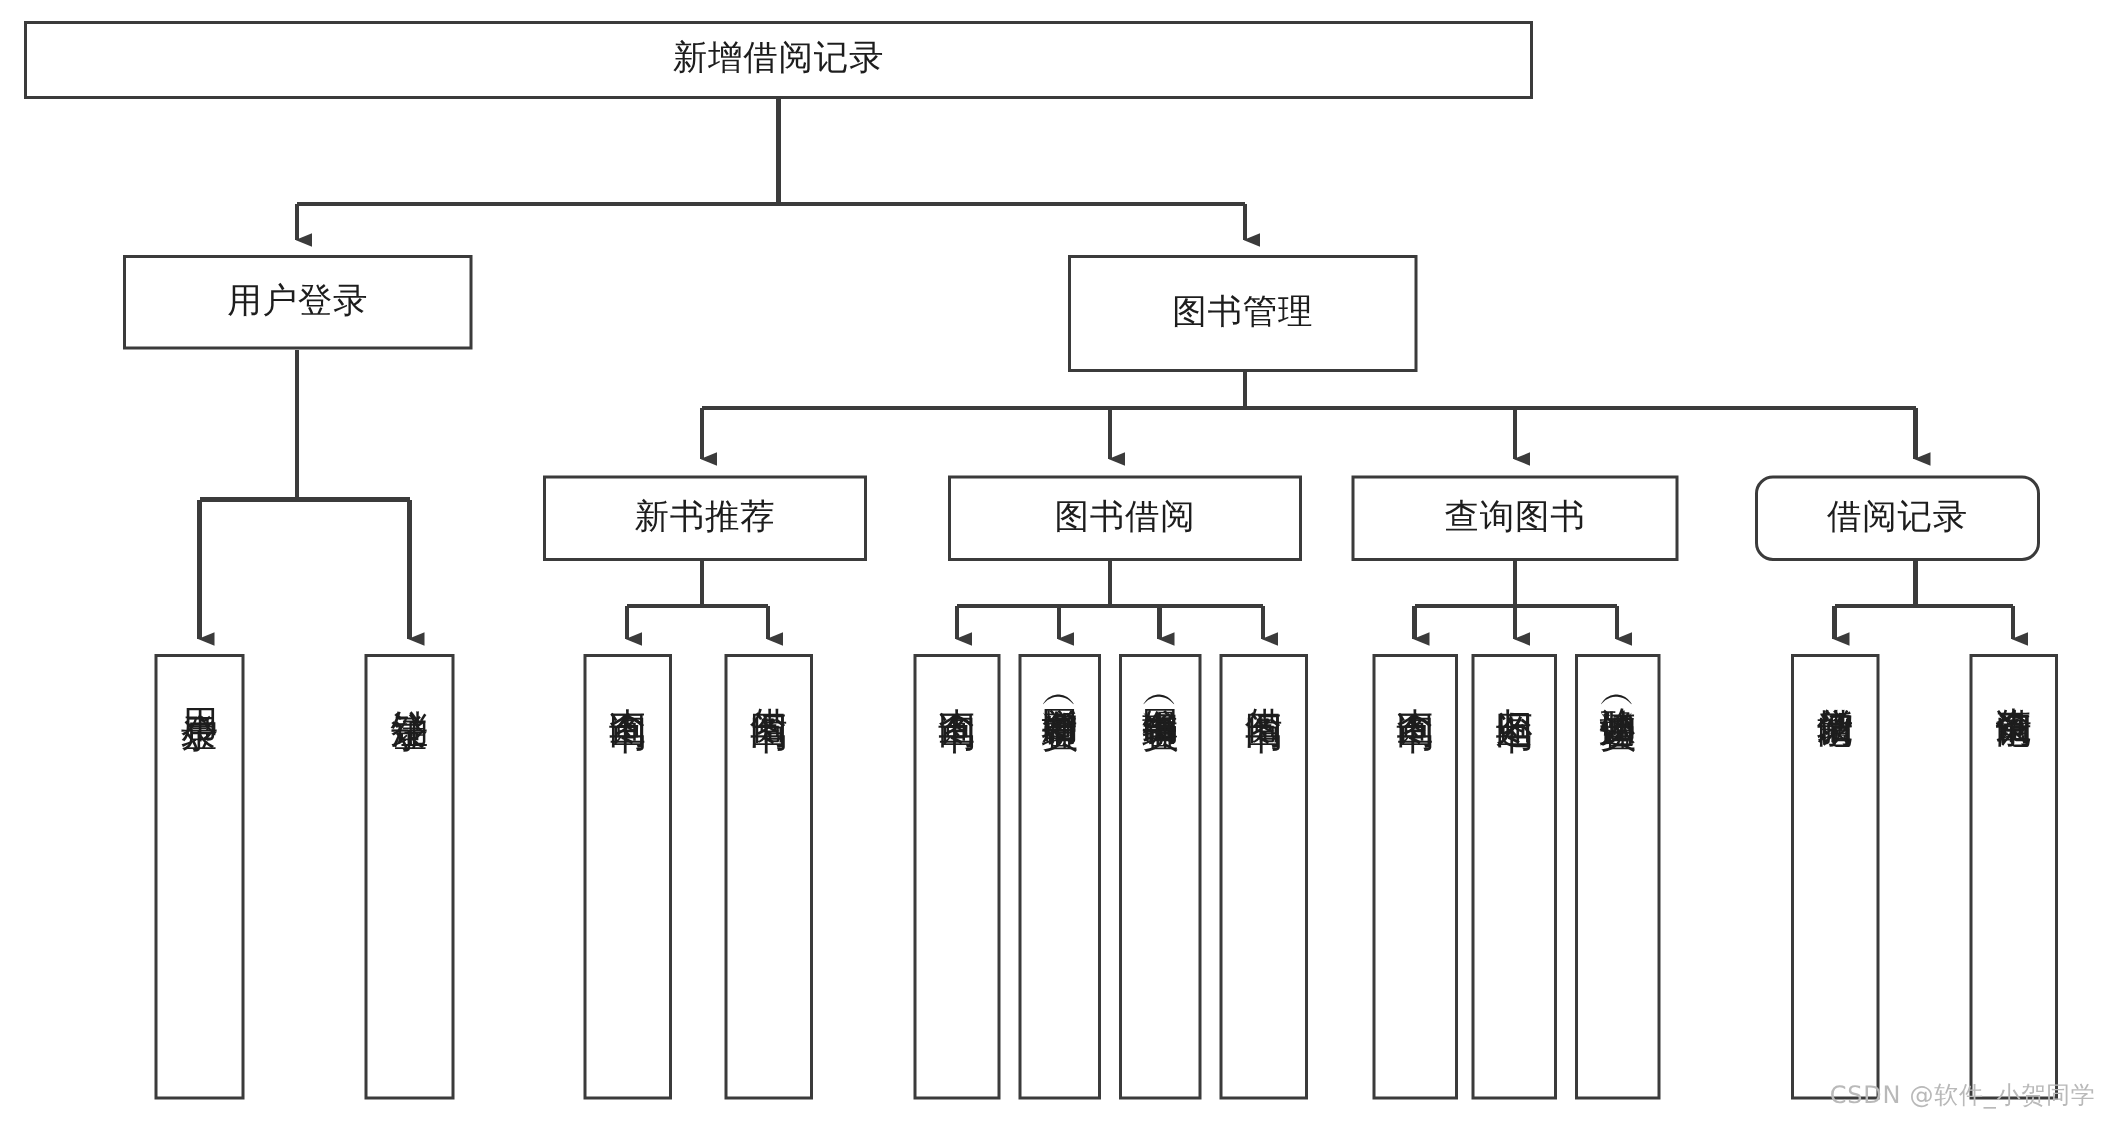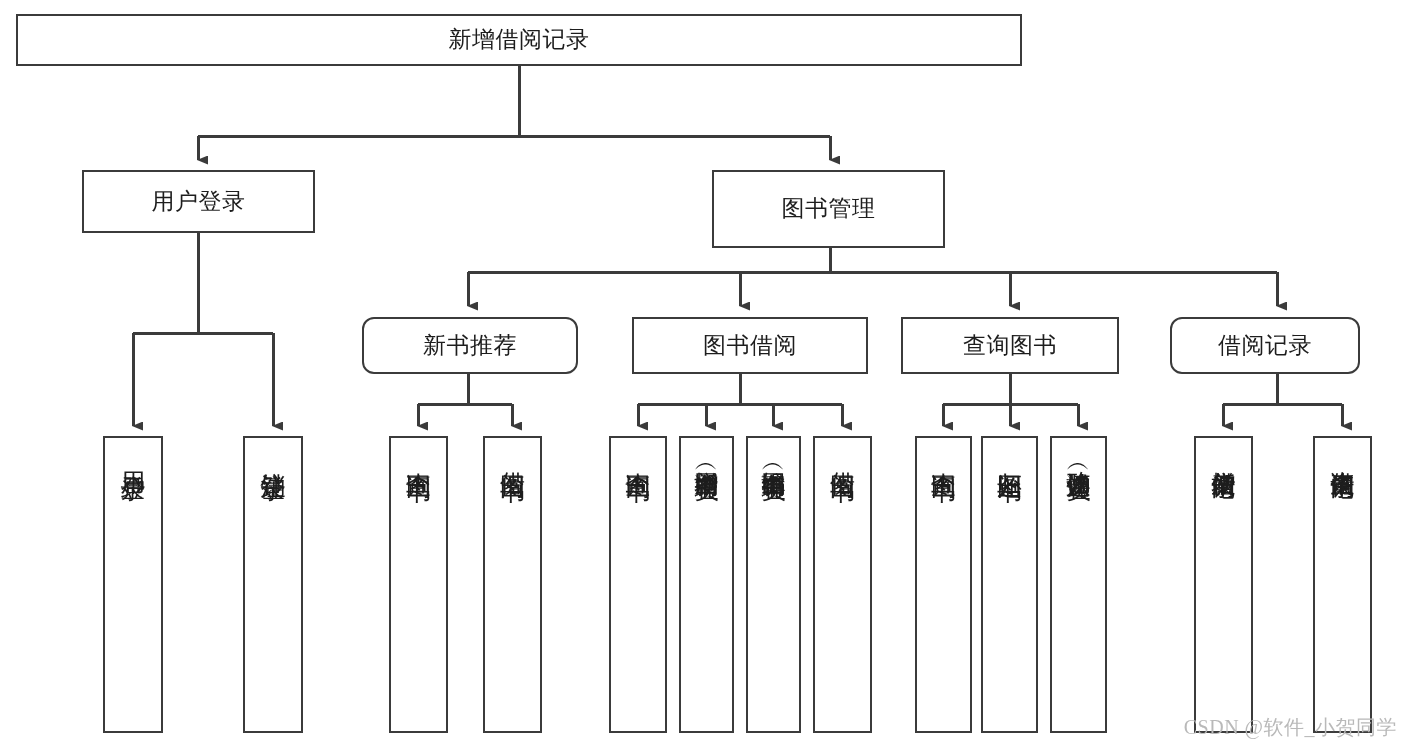--- a/index.html
+++ b/index.html
@@ -65,26 +65,25 @@
     white-space: normal;
   }
   .node.vert.tall-text .node-label {
     font-size: 24px;
     letter-spacing: 1px;
   }
   #watermark {
     position: absolute;
     right: 8px;
     bottom: 6px;
-    font-size: 20px;
+    font-size: 16px;
     color: #b9b9b9;
     letter-spacing: 0.5px;
     white-space: nowrap;
     user-select: none;
-    font-family: Liberation Serif, serif;
   }
 </style>
 </head>
 <body>
 
 <div id="diagram-root">
 
   <svg id="connector-layer" viewBox="0 0 1405 747" width="1405" height="747" xmlns="http://www.w3.org/2000/svg">
     <defs>
       <marker id="arrowhead" markerWidth="9" markerHeight="11" refX="4.5" refY="10" orient="auto" markerUnits="userSpaceOnUse">
@@ -140,21 +139,21 @@
     <span class="node-label">新增借阅记录</span>
   </div>
 
   <div class="node horiz" style="left:82px; top:170px; width:233px; height:63px;">
     <span class="node-label">用户登录</span>
   </div>
   <div class="node horiz" style="left:712px; top:170px; width:233px; height:78px;">
     <span class="node-label">图书管理</span>
   </div>
 
-  <div class="node horiz" style="left:362px; top:317px; width:216px; height:57px;border-radius:12px;">
+  <div class="node horiz" style="left:362px; top:317px; width:216px; height:57px;">
     <span class="node-label">新书推荐</span>
   </div>
   <div class="node horiz" style="left:632px; top:317px; width:236px; height:57px;">
     <span class="node-label">图书借阅</span>
   </div>
   <div class="node horiz" style="left:901px; top:317px; width:218px; height:57px;">
     <span class="node-label">查询图书</span>
   </div>
   <div class="node horiz" style="left:1170px; top:317px; width:190px; height:57px;border-radius:12px;">
     <span class="node-label">借阅记录</span>

